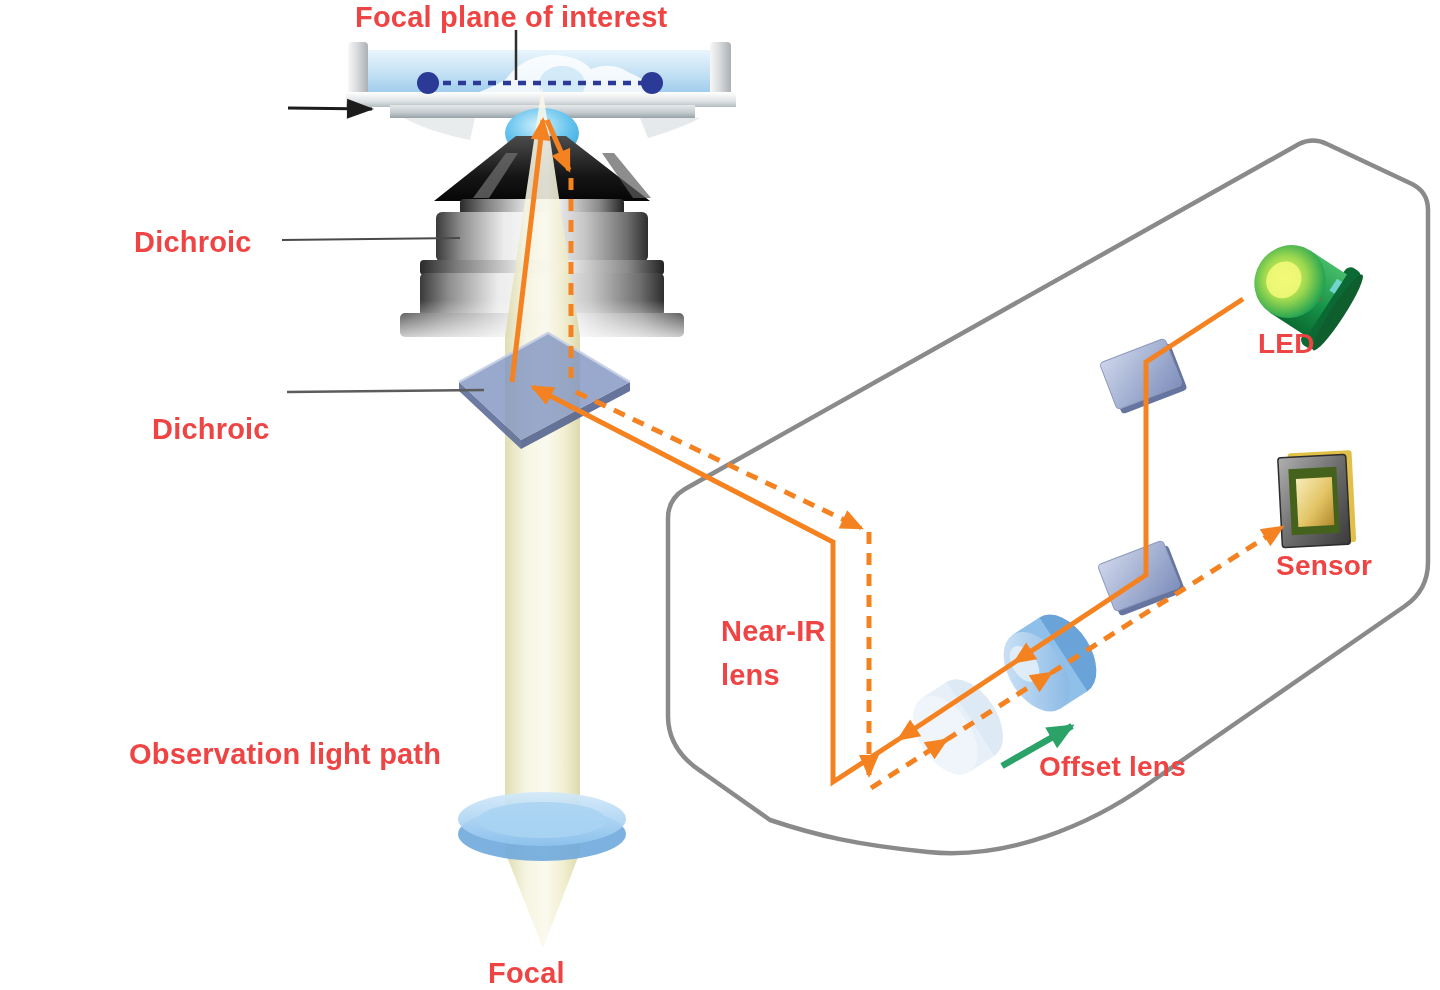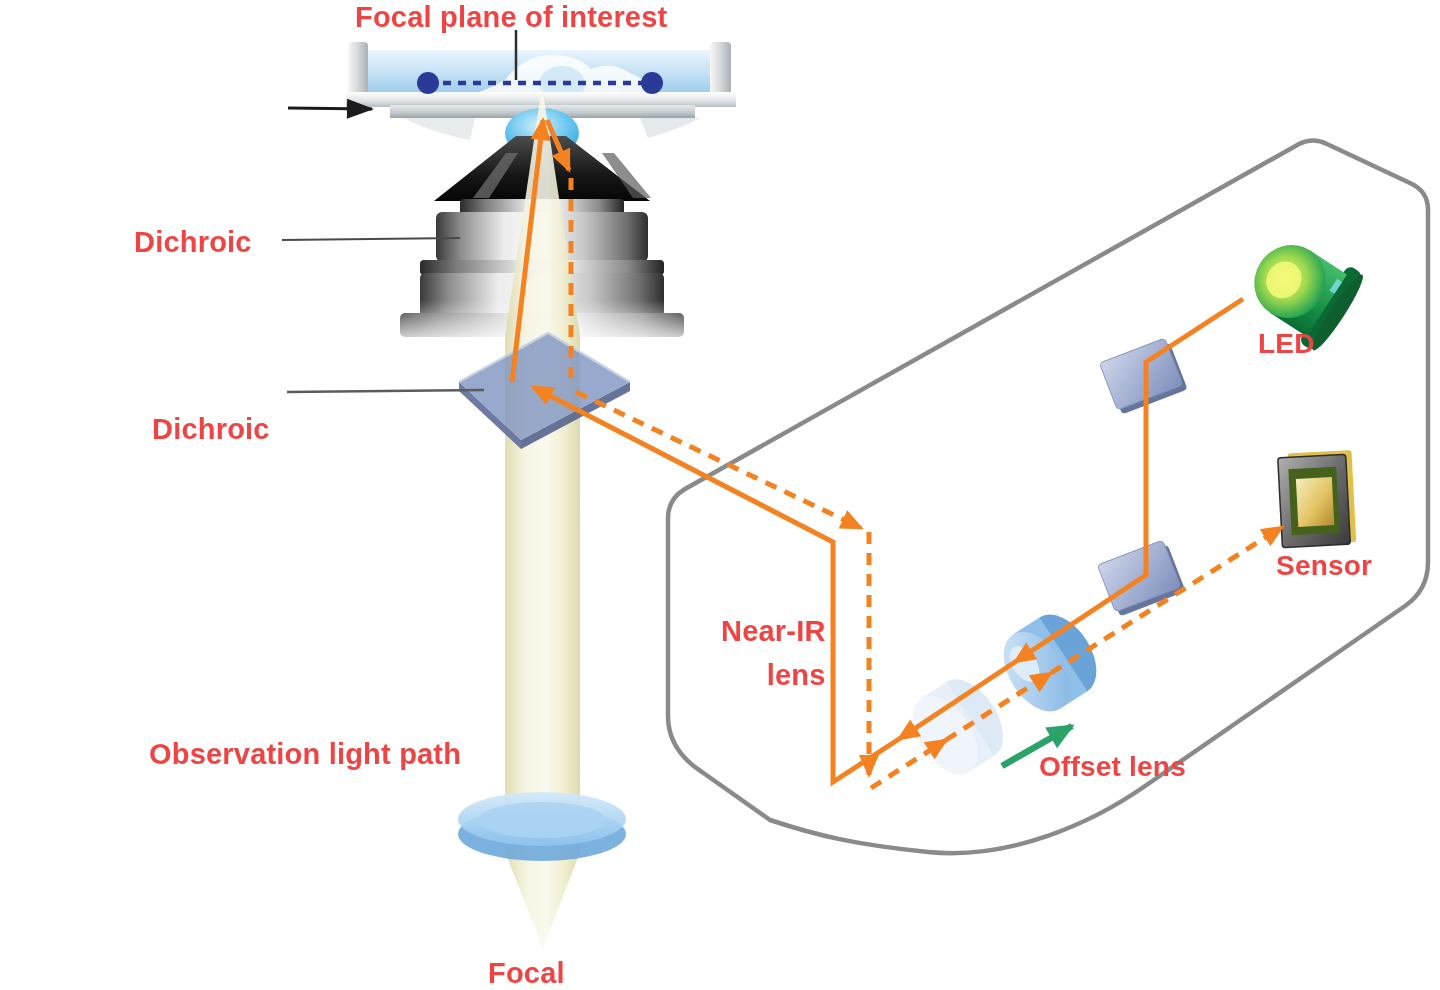--- a/index.html
+++ b/index.html
@@ -237,23 +237,23 @@
     <line x1="516" y1="30" x2="516" y2="80" stroke="#2e2e2e" stroke-width="2.5"></line>
     <line x1="288" y1="108" x2="372" y2="109" stroke="#1c1c1c" stroke-width="3" marker-end="url(#mb)"></line>
     <line x1="282" y1="240" x2="460" y2="238" stroke="#4a4a4a" stroke-width="2.2"></line>
     <line x1="287" y1="392" x2="484" y2="390" stroke="#5c5c5c" stroke-width="2.5"></line>
   </g>
 </svg>
 
 <div class="lbl" style="left:355px;top:1px;">Focal plane of interest</div>
 <div class="lbl" style="left:134px;top:226px;">Dichroic</div>
 <div class="lbl" style="left:152px;top:378px;margin-top:35px;">Dichroic</div>
-<div class="lbl two-line" style="left:721px;top:609px;text-align:right;">
+<div class="lbl two-line" style="left:721px;top:609px;">
   <span>Near-IR</span>
   <span>lens</span>
 </div>
-<div class="lbl" style="left:149px;top:738px;">Observation light path</div>
+<div class="lbl" style="left:129px;top:738px;">Observation light path</div>
 <div class="lbl" style="left:488px;top:957px;">Focal</div>
 <div class="lbl small" style="left:1258px;top:328px;">LED</div>
 <div class="lbl small" style="left:1276px;top:550px;">Sensor</div>
 <div class="lbl small" style="left:1039px;top:751px;">Offset lens</div>
 
 </div>
 
 </body></html>

